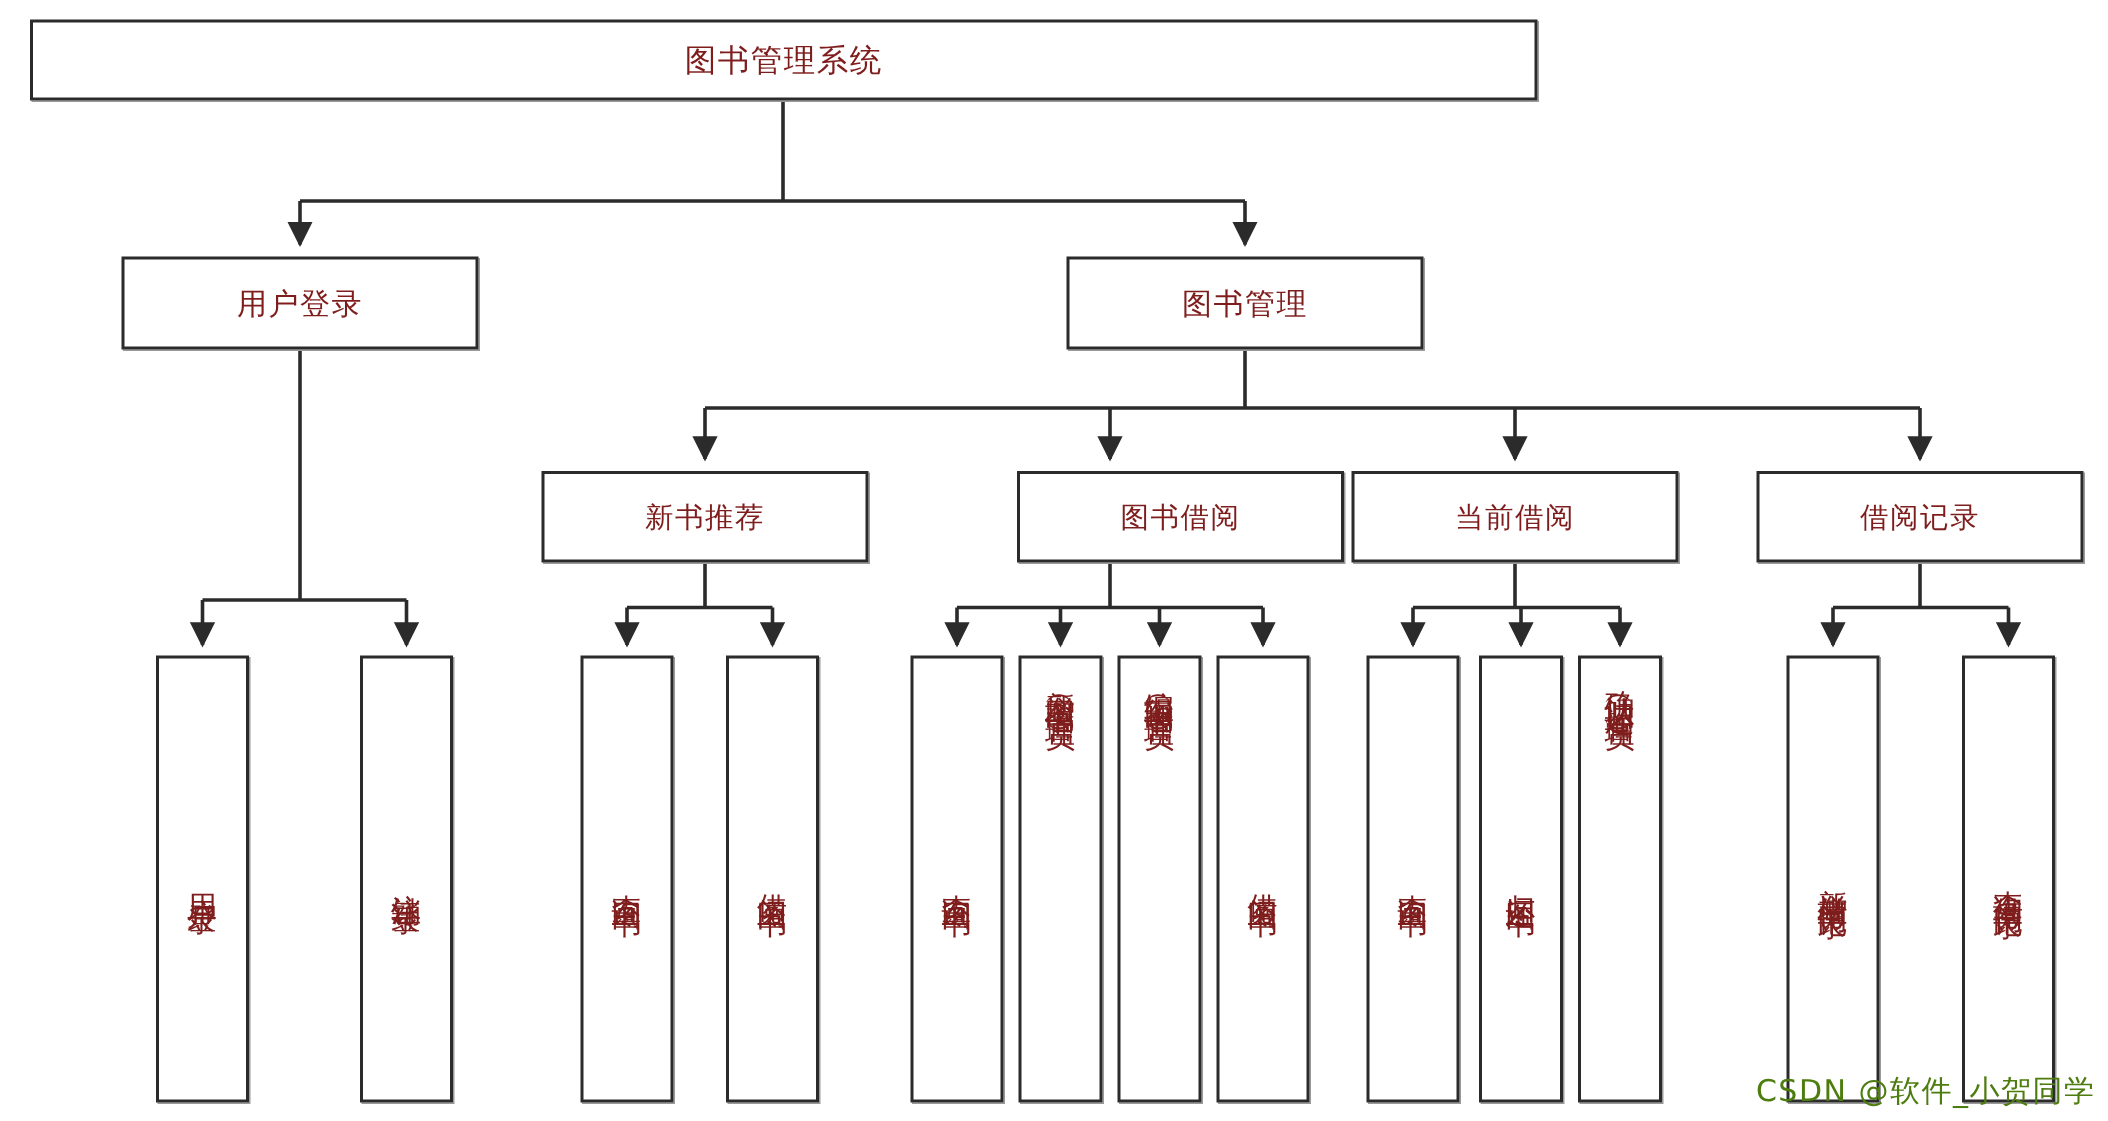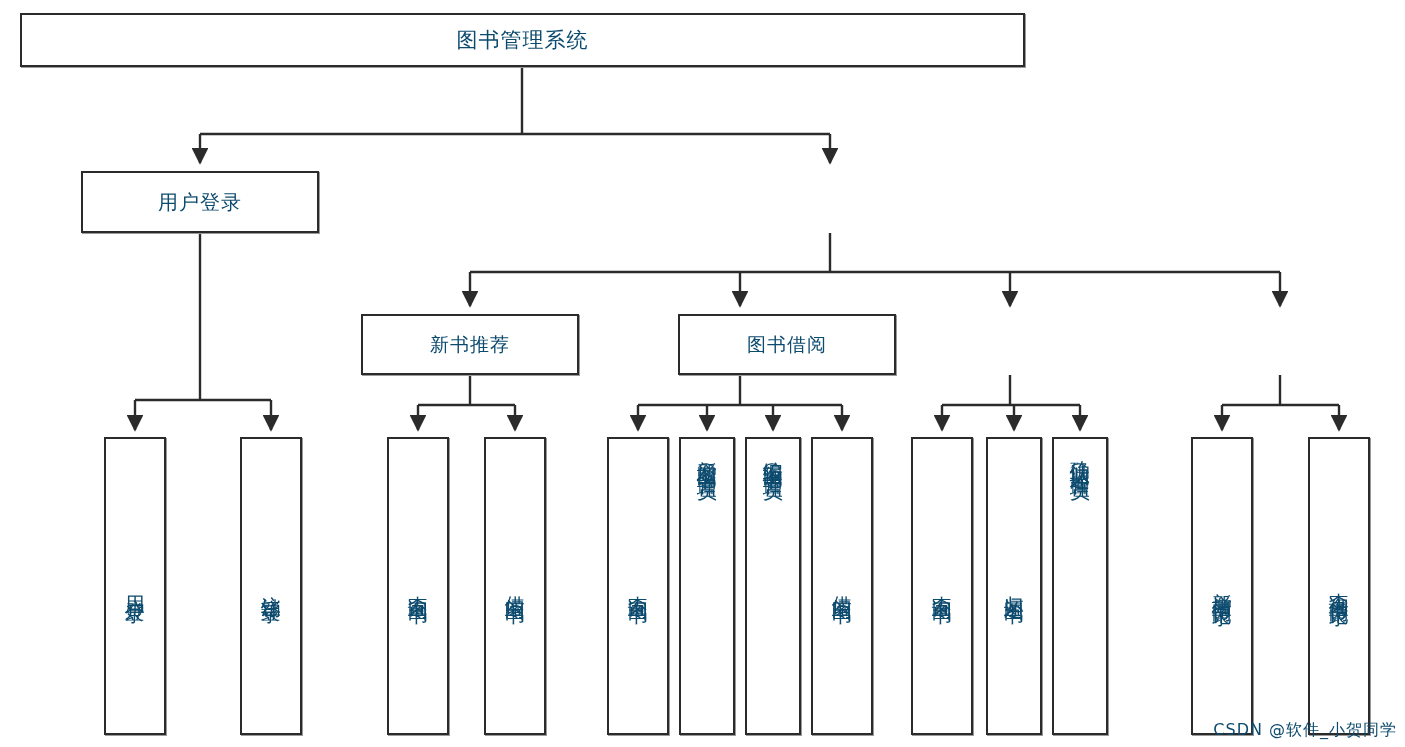--- a/index.html
+++ b/index.html
@@ -20,21 +20,21 @@
   }
   .node{
     position:absolute;
     box-sizing:border-box;
     background:#ffffff;
     border:2px solid #2b2b2b;
     box-shadow:1px 1px 0 0 #9a9a9a;
     display:flex;
     align-items:center;
     justify-content:center;
-    color:#0c4a6e;
+    color:#7f1d1d;
     text-align:center;
   }
   .node.root      { font-size:21px; letter-spacing:1px; }
   .node.level2    { font-size:20px; letter-spacing:1px; }
   .node.level3    { font-size:19px; letter-spacing:1px; }
   .node.leaf{
     font-size:20px;
     letter-spacing:2px;
     align-items:flex-start;
     justify-content:center;
@@ -46,22 +46,22 @@
     white-space:nowrap;
     line-height:1.02;
     letter-spacing:3px;
     display:block;
   }
   .node.leaf.midalign{ align-items:center; padding-top:0; }
   .watermark{
     position:absolute;
     right:8px;
     bottom:6px;
-    font-size:16px;
-    color:#0c4a6e;
+    font-size:20px;
+    color:#4d7c0f;
     letter-spacing:1px;
     white-space:nowrap;
     font-family:"DejaVu Sans","Liberation Sans",sans-serif;
   }
 </style>
 </head>
 <body>
 
 <div id="diagram">
 
@@ -115,26 +115,35 @@
     </g>
   </svg>
 
   <div class="node root" style="left:20px;top:13px;width:1005px;height:54px;">
     <span>图书管理系统</span>
   </div>
 
   <div class="node level2" style="left:81px;top:171px;width:238px;height:62px;">
     <span>用户登录</span>
   </div>
+  <div class="node level2" style="left:711px;top:171px;width:238px;height:62px;">
+    <span>图书管理</span>
+  </div>
 
   <div class="node level3" style="left:361px;top:314px;width:218px;height:61px;">
     <span>新书推荐</span>
   </div>
   <div class="node level3" style="left:631px;top:314px;width:218px;height:61px;margin-left:47px;">
     <span>图书借阅</span>
+  </div>
+  <div class="node level3" style="left:901px;top:314px;width:218px;height:61px;">
+    <span>当前借阅</span>
+  </div>
+  <div class="node level3" style="left:1171px;top:314px;width:218px;height:61px;">
+    <span>借阅记录</span>
   </div>
 
   <div class="node leaf midalign" style="left:104px;top:437px;width:62px;height:298px;">
     <span class="vtext">用户登录</span>
   </div>
   <div class="node leaf midalign" style="left:240px;top:437px;width:62px;height:298px;">
     <span class="vtext">注销登录</span>
   </div>
 
   <div class="node leaf midalign" style="left:387px;top:437px;width:62px;height:298px;">

